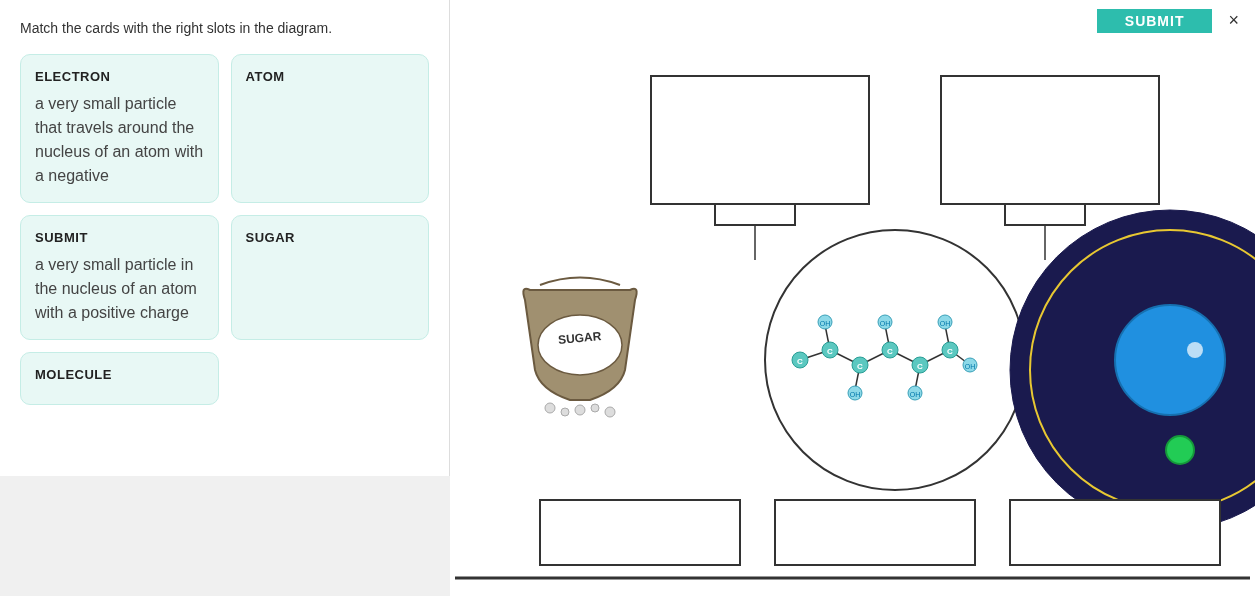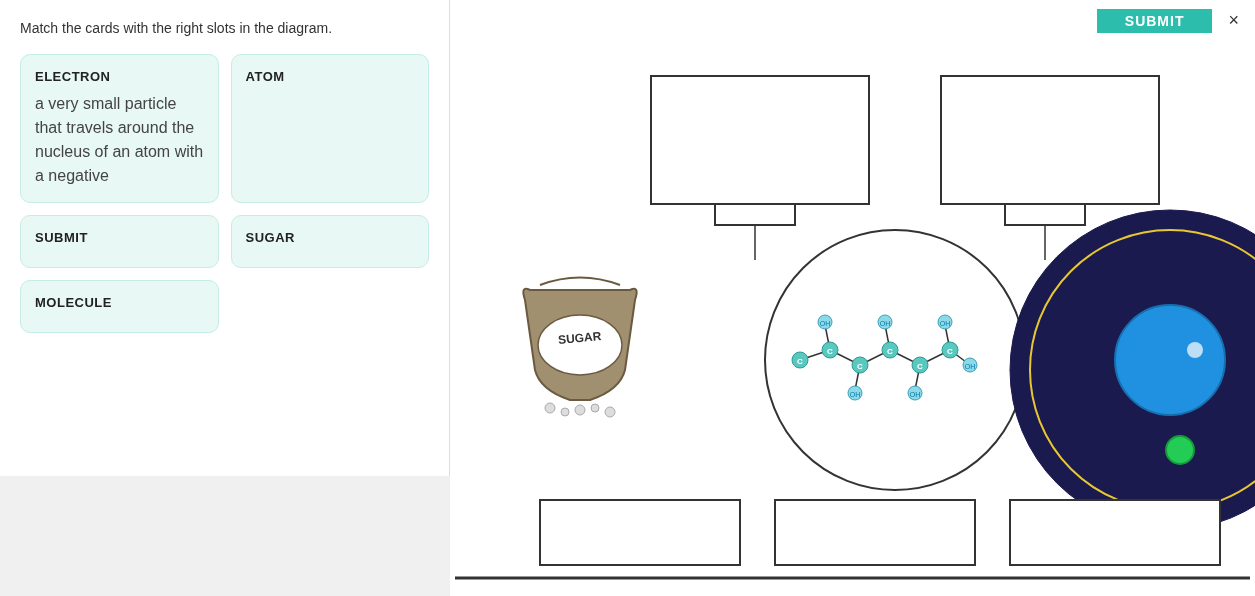--- a/index.html
+++ b/index.html
@@ -159,20 +159,21 @@
       <div class="card-title">ELECTRON</div>
       <div class="card-body">a very small particle that travels around the nucleus of an atom with a negative</div>
     </div>
 
     <div class="card">
       <div class="card-title">ATOM</div>
     </div>
 
     <div class="card">
       <div class="card-title">SUBMIT</div>
+      <div class="card-body">a very small particle in the nucleus of an atom with a positive charge</div>
     </div>
 
     <div class="card">
       <div class="card-title">SUGAR</div>
     </div>
 
     <div class="card full-width">
       <div class="card-title">MOLECULE</div>
     </div>
   </div>

